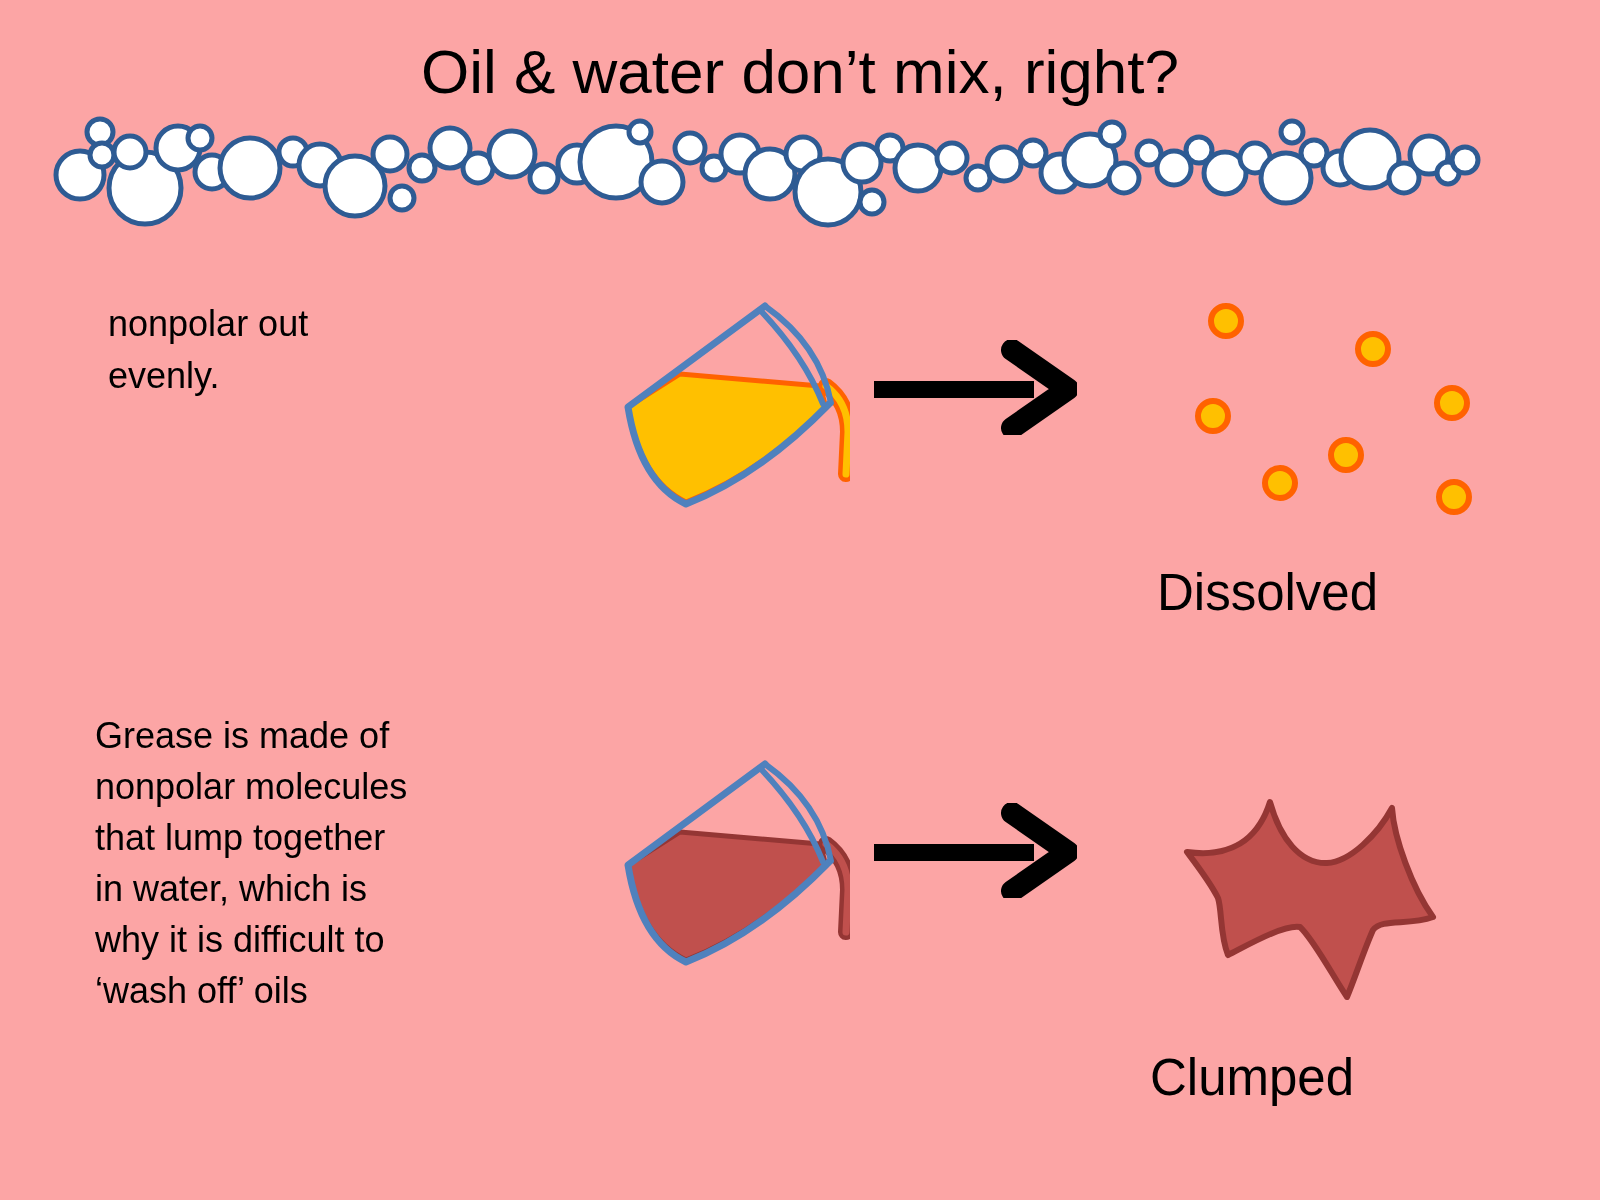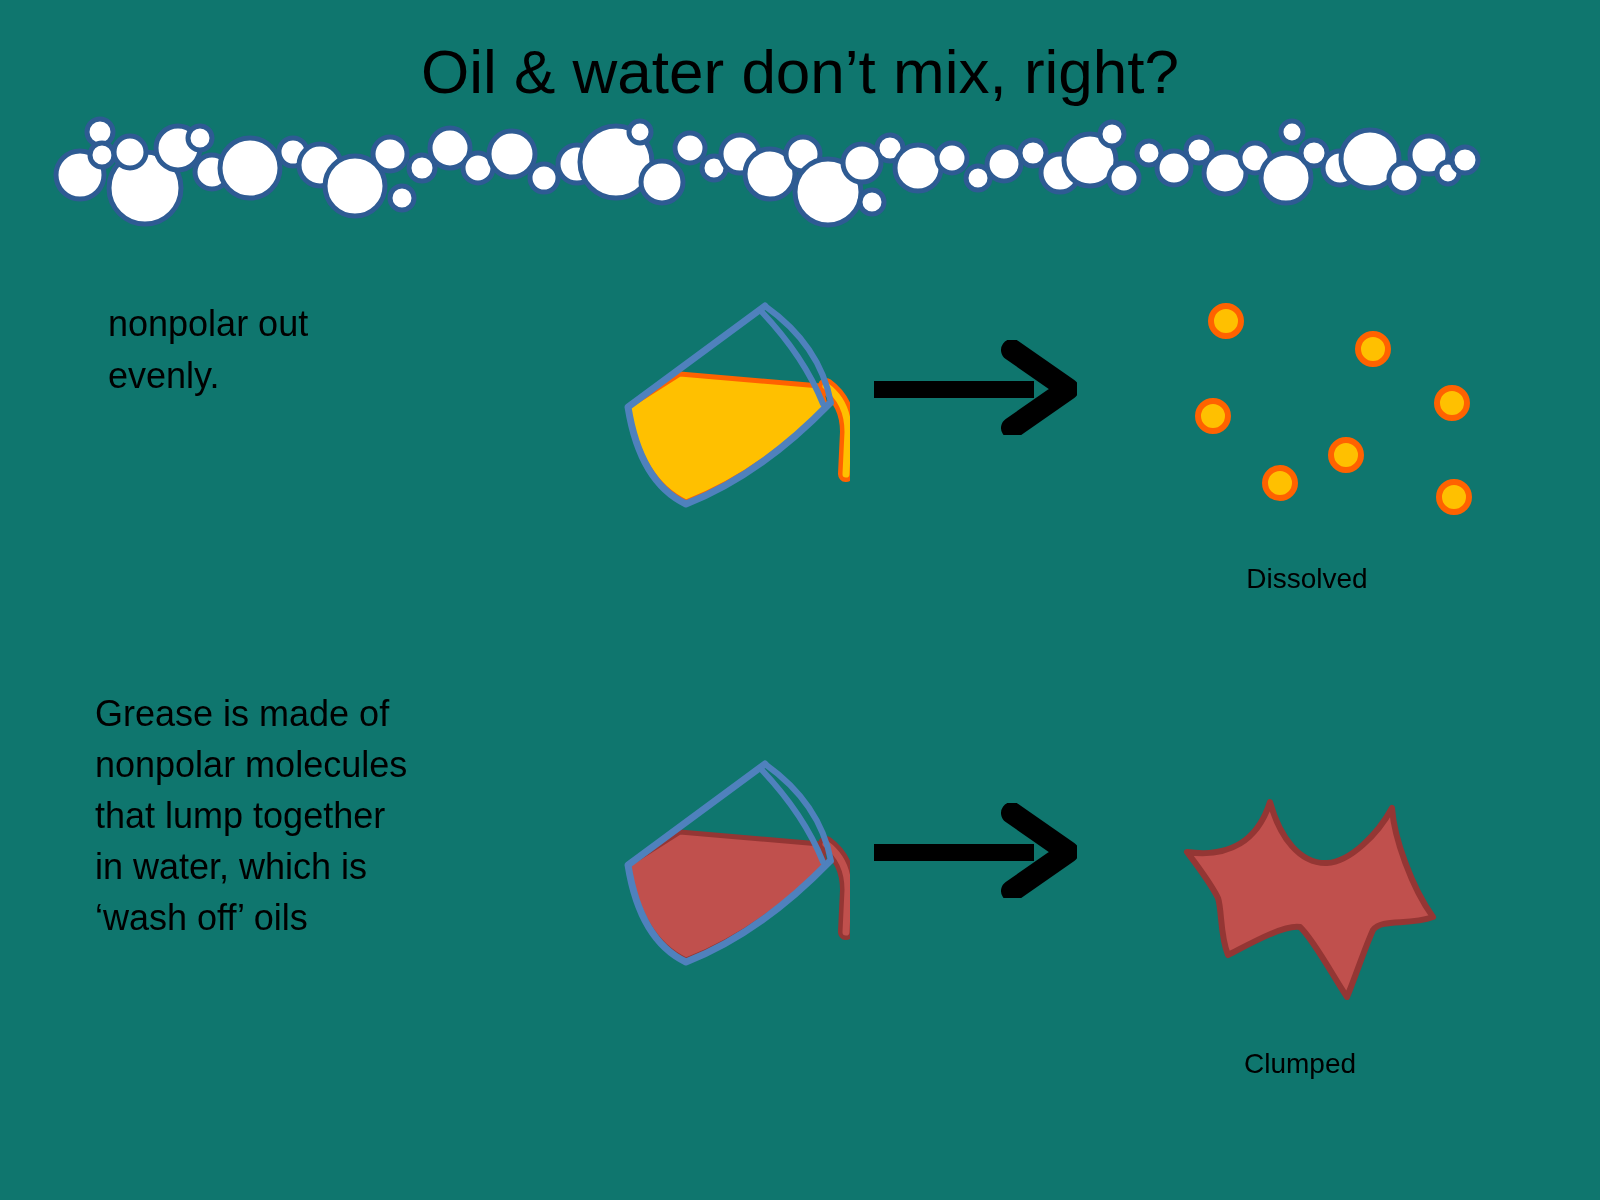--- a/index.html
+++ b/index.html
@@ -3,30 +3,30 @@
 <meta charset="utf-8">
 <style>
   html,body{margin:0;padding:0;}
   body{font-family:"Liberation Sans","DejaVu Sans",sans-serif;}
   .slide{position:relative;width:1600px;height:1200px;overflow:hidden;background:#D9E8F0;}
   .title{position:absolute;top:36px;left:0;width:100%;margin:0;text-align:center;
          font-size:62px;font-weight:400;color:#000;}
   .band{position:absolute;left:50px;top:110px;overflow:visible;}
   .tb{position:absolute;color:#000;font-size:36px;line-height:52px;white-space:nowrap;}
   .tb1{left:108px;top:298px;}
-  .tb2{left:95px;top:688px;line-height:51px;}
+  .tb2{left:95px;top:710px;line-height:51px;}
   .abs{position:absolute;}
-  .label{position:absolute;width:300px;text-align:center;font-size:28px;color:#000;}
+  .label{position:absolute;width:300px;text-align:left;font-size:51px;color:#000;}
   .lab1{left:1157px;top:563px;}
   .lab2{left:1150px;top:1048px;}
 </style>
 </head>
 <body>
 
-<div class="slide" style="background: #0f766e;">
+<div class="slide" style="background: #fca5a5;">
 
   <h1 class="title">Oil &amp; water don’t mix, right?</h1>
 
   <svg class="band" width="1390" height="110" viewBox="0 0 1390 110">
     <g stroke-width="5" fill="#FFFFFF" stroke="#2E5B93">
         <circle cx="30" cy="65" r="24"></circle>
         <circle cx="50" cy="22" r="13"></circle>
         <circle cx="52" cy="45" r="12"></circle>
         <circle cx="95" cy="78" r="36"></circle>
         <circle cx="80" cy="42" r="16"></circle>
@@ -115,20 +115,21 @@
       </g>
   </svg>
 
   <div class="label lab1">Dissolved</div>
 
   <div class="tb tb2">
     <div>Grease is made of</div>
     <div>nonpolar molecules</div>
     <div>that lump together</div>
     <div>in water, which is</div>
+    <div>why it is difficult to</div>
     <div>‘wash off’ oils</div>
   </div>
 
   <svg class="abs" style="left:600px;top:748px" width="250" height="230" viewBox="0 0 250 230">
     <path stroke-width="5" stroke-linejoin="round" d="M80,84 L28,117 Q40,190 86,212 Q158,184 226,118 L220,96 Z" fill="#C0504D" stroke="#943634"></path>
     <path fill="none" stroke-width="16" stroke-linecap="round" d="M226,96 Q248,112 248,142 L246,184" stroke="#943634"></path>
     <path fill="none" stroke-width="7" stroke-linecap="round" d="M226,96 Q248,112 248,142 L246,184" stroke="#C0504D"></path>
     <path fill="none" stroke-width="7" stroke-linecap="round" stroke-linejoin="round" d="M165,16 L28,117 Q40,192 86,214 Q160,185 229,114" stroke="#4F81BD"></path>
     <path fill="none" stroke-width="6" stroke-linecap="round" d="M165,16 Q220,55 231,113 M160,20 Q204,66 223,114" stroke="#4F81BD"></path>
   </svg>

